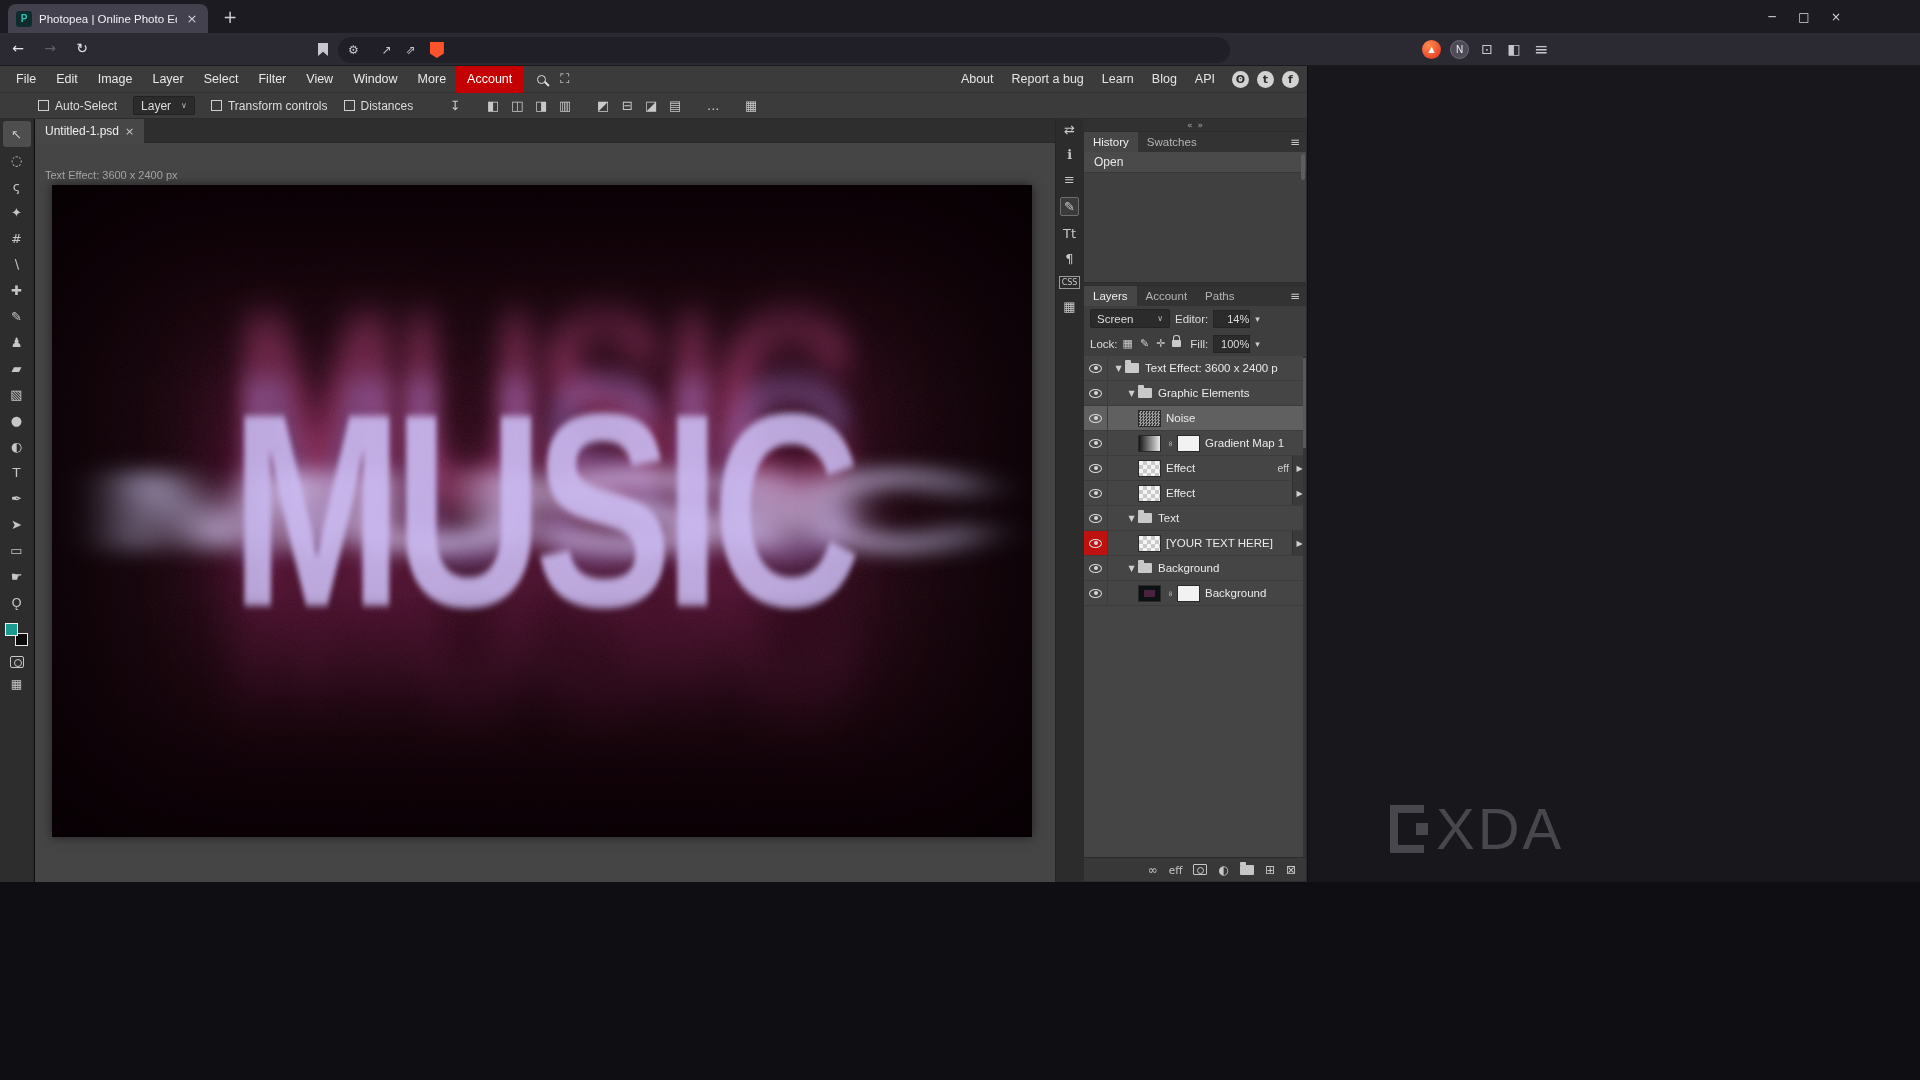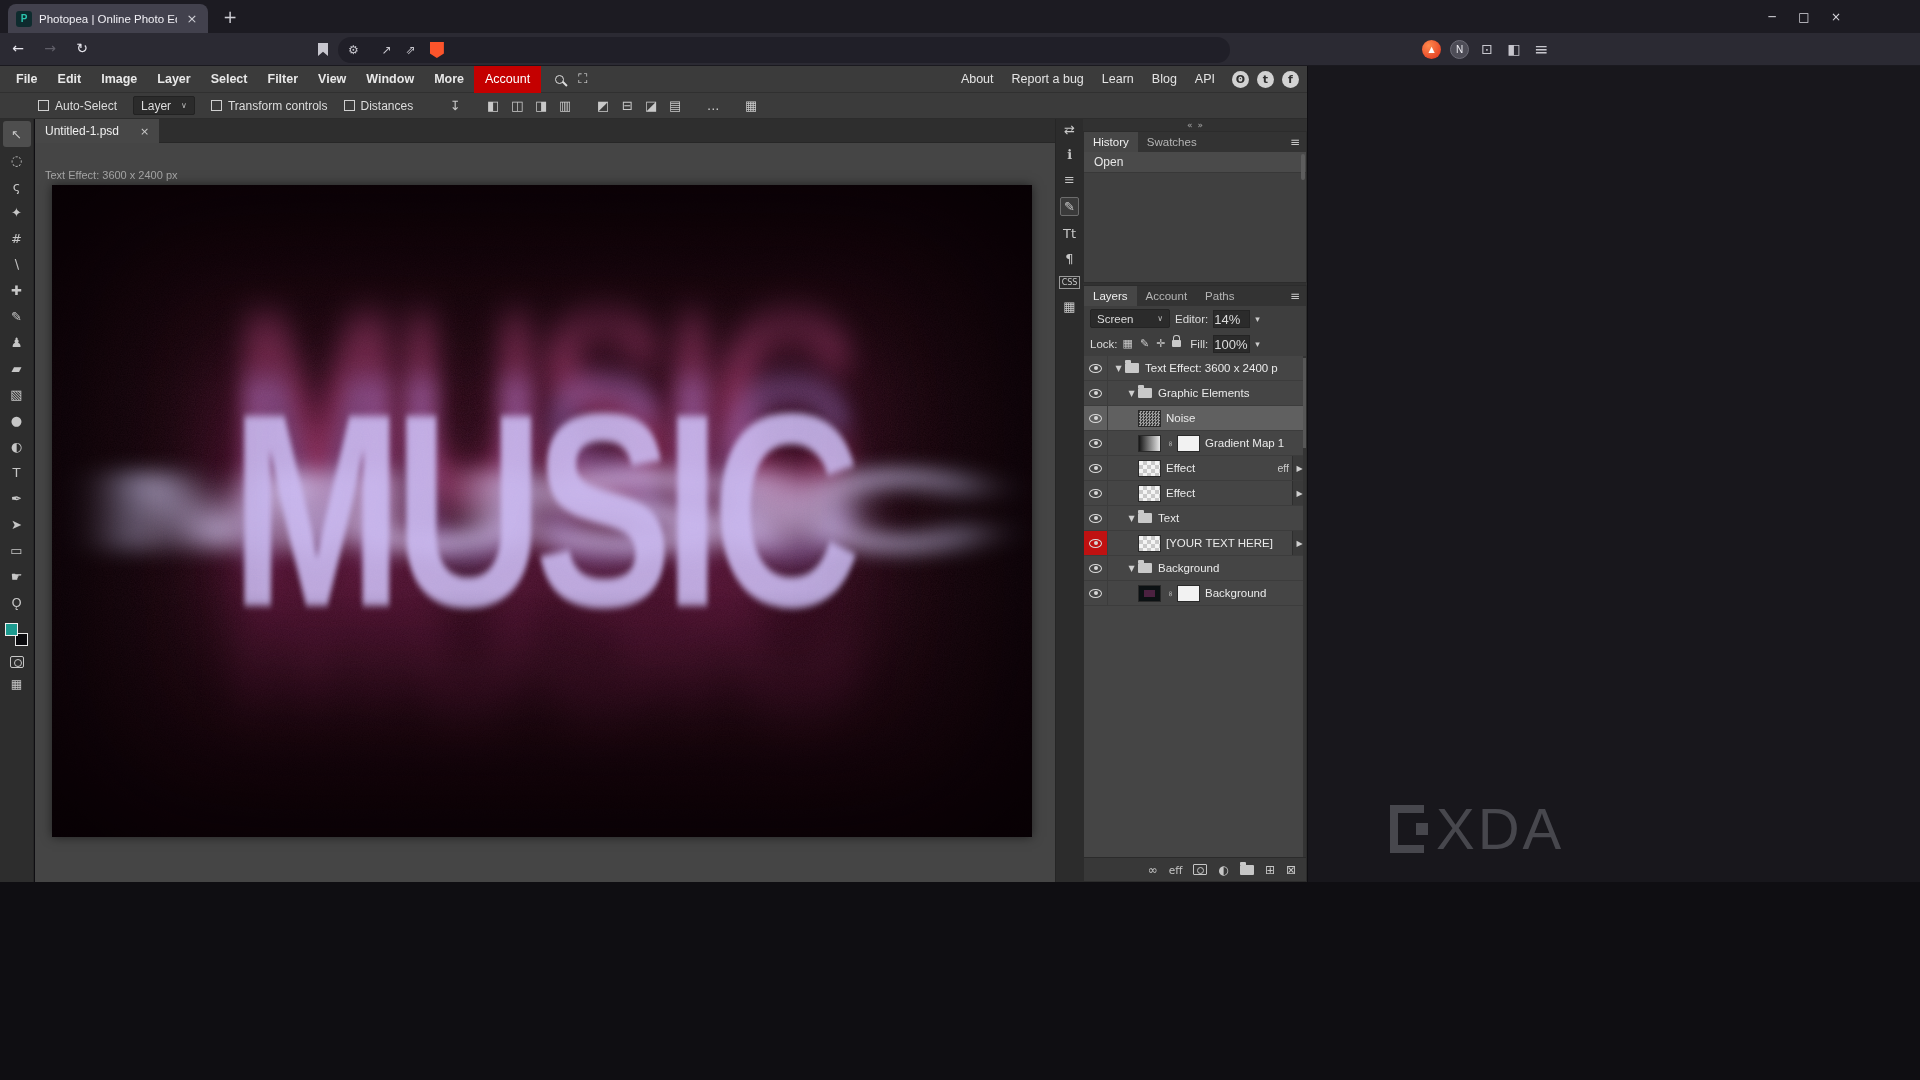--- a/index.html
+++ b/index.html
@@ -34,21 +34,21 @@
   .uf-ic { font-size:12px; color:#c7c6cd; margin-left:14px; }
   .bshield { width:14px; height:16px; margin-left:14px; background:#fb542b; clip-path:polygon(50% 100%,0 72%,0 0,100% 0,100% 72%); }
   .right-cluster { position:absolute; left:1422px; top:6px; display:flex; align-items:center; gap:9px; }
   .rewards { width:19px; height:19px; border-radius:50%; background:radial-gradient(circle at 35% 30%, #ff8a4d, #dd2f1b); color:#fff; font-size:8px; display:flex; align-items:center; justify-content:center; }
   .avatar { width:19px; height:19px; border-radius:50%; background:#4d4c56; border:1px solid #6c6b76; color:#f0eff5; font-size:10px; display:flex; align-items:center; justify-content:center; }
   .cl-ic { font-size:14px; color:#c7c6cd; width:18px; text-align:center; }
   .cl-ic.big { font-size:17px; }
 
   
   .pp-menubar { position:absolute; left:0; top:66px; width:1307px; height:27px; background:#3b3b3b; border-bottom:1px solid #303030; display:flex; align-items:center; font-size:12.5px; color:#e8e8e8; padding-left:6px; }
-  .menu-item { padding:0 10px; height:27px; display:inline-flex; align-items:center;font-weight:bold; }
+  .menu-item { padding:0 10px; height:27px; display:inline-flex; align-items:center; }
   .account-btn { background:#c40000; color:#fff; padding:0 11px; height:27px; display:flex; align-items:center; }
   .mag { width:9px; height:9px; border:1.5px solid #ddd; border-radius:50%; position:relative; display:inline-block; }
   .mag::after { content:''; position:absolute; width:6px; height:1.5px; background:#ddd; transform:rotate(45deg); right:-5px; bottom:-2px; }
   .hd-ic { margin-left:14px; display:inline-flex; align-items:center; }
   .fsc { font-size:13px; color:#ddd; }
   .menu-links { margin-left:auto; display:flex; align-items:center; padding-right:8px; }
   .menu-link { padding:0 9px; font-size:12.5px; color:#e4e4e4; }
   .social-ic { width:17px; height:17px; border-radius:50%; background:#d2d2d2; color:#2e2e2e; font-size:11px; font-weight:bold; display:inline-flex; align-items:center; justify-content:center; margin-left:8px; }
 
   .pp-options { position:absolute; left:0; top:93px; width:1307px; height:26px; background:#3b3b3b; border-bottom:1px solid #2c2c2c; display:flex; align-items:center; font-size:12px; color:#dcdcdc; padding-left:38px; }
@@ -67,21 +67,21 @@
   .swatches { margin-top:8px; position:relative; width:23px; height:23px; flex:none; }
   .sw-bg { position:absolute; right:0; bottom:0; width:13px; height:13px; background:#0b0b0e; border:1px solid #e8e8e8; }
   .sw-fg { position:absolute; left:0; top:0; width:13px; height:13px; background:#1d9a8f; border:1px solid #f0f0f0; }
   .qmask { margin-top:10px; width:14px; height:12px; border:1.3px solid #c6c6c6; border-radius:2px; position:relative; flex:none; }
   .qmask::after { content:''; position:absolute; left:50%; top:50%; width:6px; height:6px; margin:-3px; border:1.2px solid #c6c6c6; border-radius:50%; }
   .scrmode { margin-top:9px; color:#c6c6c6; font-size:12px; font-family:"DejaVu Sans",sans-serif; }
 
   
   .docarea { position:absolute; left:35px; top:119px; width:1020px; height:763px; background:#303030; }
   .doctabs { height:24px; background:#2e2e2e; display:flex; border-bottom:1px solid #272727; }
-  .doctab { background:#474747; height:24px; padding:0 10px; display:flex; align-items:center; gap:21px; font-size:12px; color:#efefef; }
+  .doctab { background:#474747; height:24px; padding:0 10px; display:flex; align-items:center; gap:6px; font-size:12px; color:#efefef; }
   .doctab .x { color:#c9c9c9; font-size:11px; }
   .canvas-zone { position:absolute; left:0; top:24px; right:0; bottom:0; background:#454545; }
   .canvas-label { position:absolute; left:10px; top:26px; font-size:11px; color:#a6a6a6; }
   .canvas { position:absolute; left:17px; top:42px; width:980px; height:652px; background:#150309; overflow:hidden; box-shadow:0 0 10px rgba(0,0,0,.55); }
   .fx { position:absolute; inset:0; display:flex; align-items:center; justify-content:center; }
   .fx span { font-weight:bold; font-size:230px; letter-spacing:-10px; line-height:1; font-family:"Liberation Sans",sans-serif; white-space:nowrap; }
   .fx1 span { color:#5f1039; filter:blur(40px); transform:scale(0.98,1.8); opacity:.95; }
   .fx3 span { color:#721d4a; filter:blur(22px); transform:translateY(95px) scale(0.91,1.35); opacity:.5; }
   .fx2 span { color:#a63a6e; filter:blur(14px); transform:translateY(-105px) scale(0.9,1.2); opacity:.72; }
   .fx4b span { color:#8f68b5; filter:blur(10px); transform:translateY(-40px) scale(0.9,1.2); opacity:.45; }
@@ -108,21 +108,21 @@
   .panel-tab { padding:0 9px; height:20px; display:inline-flex; align-items:center; }
   .panel-tab.active { background:#464646; color:#efefef; }
   .panel-menu { margin-left:auto; padding:0 6px; color:#c9c9c9; font-size:12px; }
   .history-list { flex:1; background:#404040; position:relative; }
   .history-row { height:21px; background:#4a4a4a; display:flex; align-items:center; padding-left:10px; font-size:12px; color:#e6e6e6; border-bottom:1px solid #383838; }
   .hscroll { position:absolute; right:1px; top:2px; width:4px; height:26px; background:#5d5d5d; border-radius:2px; }
 
   .blend-row { height:25px; display:flex; align-items:center; padding:0 6px; gap:5px; font-size:11.5px; color:#dcdcdc; flex:none; }
   .blend-select { width:80px; height:19px; background:#2b2b2b; border:1px solid #242424; border-radius:2px; display:flex; align-items:center; justify-content:space-between; padding:0 6px; flex:none; }
   .blend-select .car { font-size:8px; color:#bbb; }
-  .val-box { width:37px; height:18px; background:#2b2b2b; border:1px solid #242424; text-align:left; line-height:17px; font-size:13px; flex:none; }
+  .val-box { width:37px; height:18px; background:#2b2b2b; border:1px solid #242424; text-align:right; line-height:17px; font-size:11px; flex:none; }
   .caret-dn { font-size:9px; color:#ccc; }
   .lock-icons { display:flex; align-items:center; gap:7px; margin-right:4px; }
   .lk { color:#c9c9c9; font-size:11px; font-family:"DejaVu Sans",sans-serif; }
   .lock-i { width:9px; height:7px; background:#c9c9c9; border-radius:1px; position:relative; display:inline-block; }
   .lock-i::before { content:''; position:absolute; left:1px; top:-5px; width:5px; height:5px; border:1.4px solid #c9c9c9; border-bottom:none; border-radius:3px 3px 0 0; }
 
   .layer-list { flex:1; background:#454545; overflow:hidden; position:relative; font-size:11.5px; }
   .lrow { height:25px; display:flex; align-items:center; border-bottom:1px solid #3c3c3c; background:#454545; }
   .lrow.selected { background:#606060; }
   .eye-cell { width:24px; height:100%; display:flex; align-items:center; justify-content:center; border-right:1px solid #3c3c3c; flex:none; }

